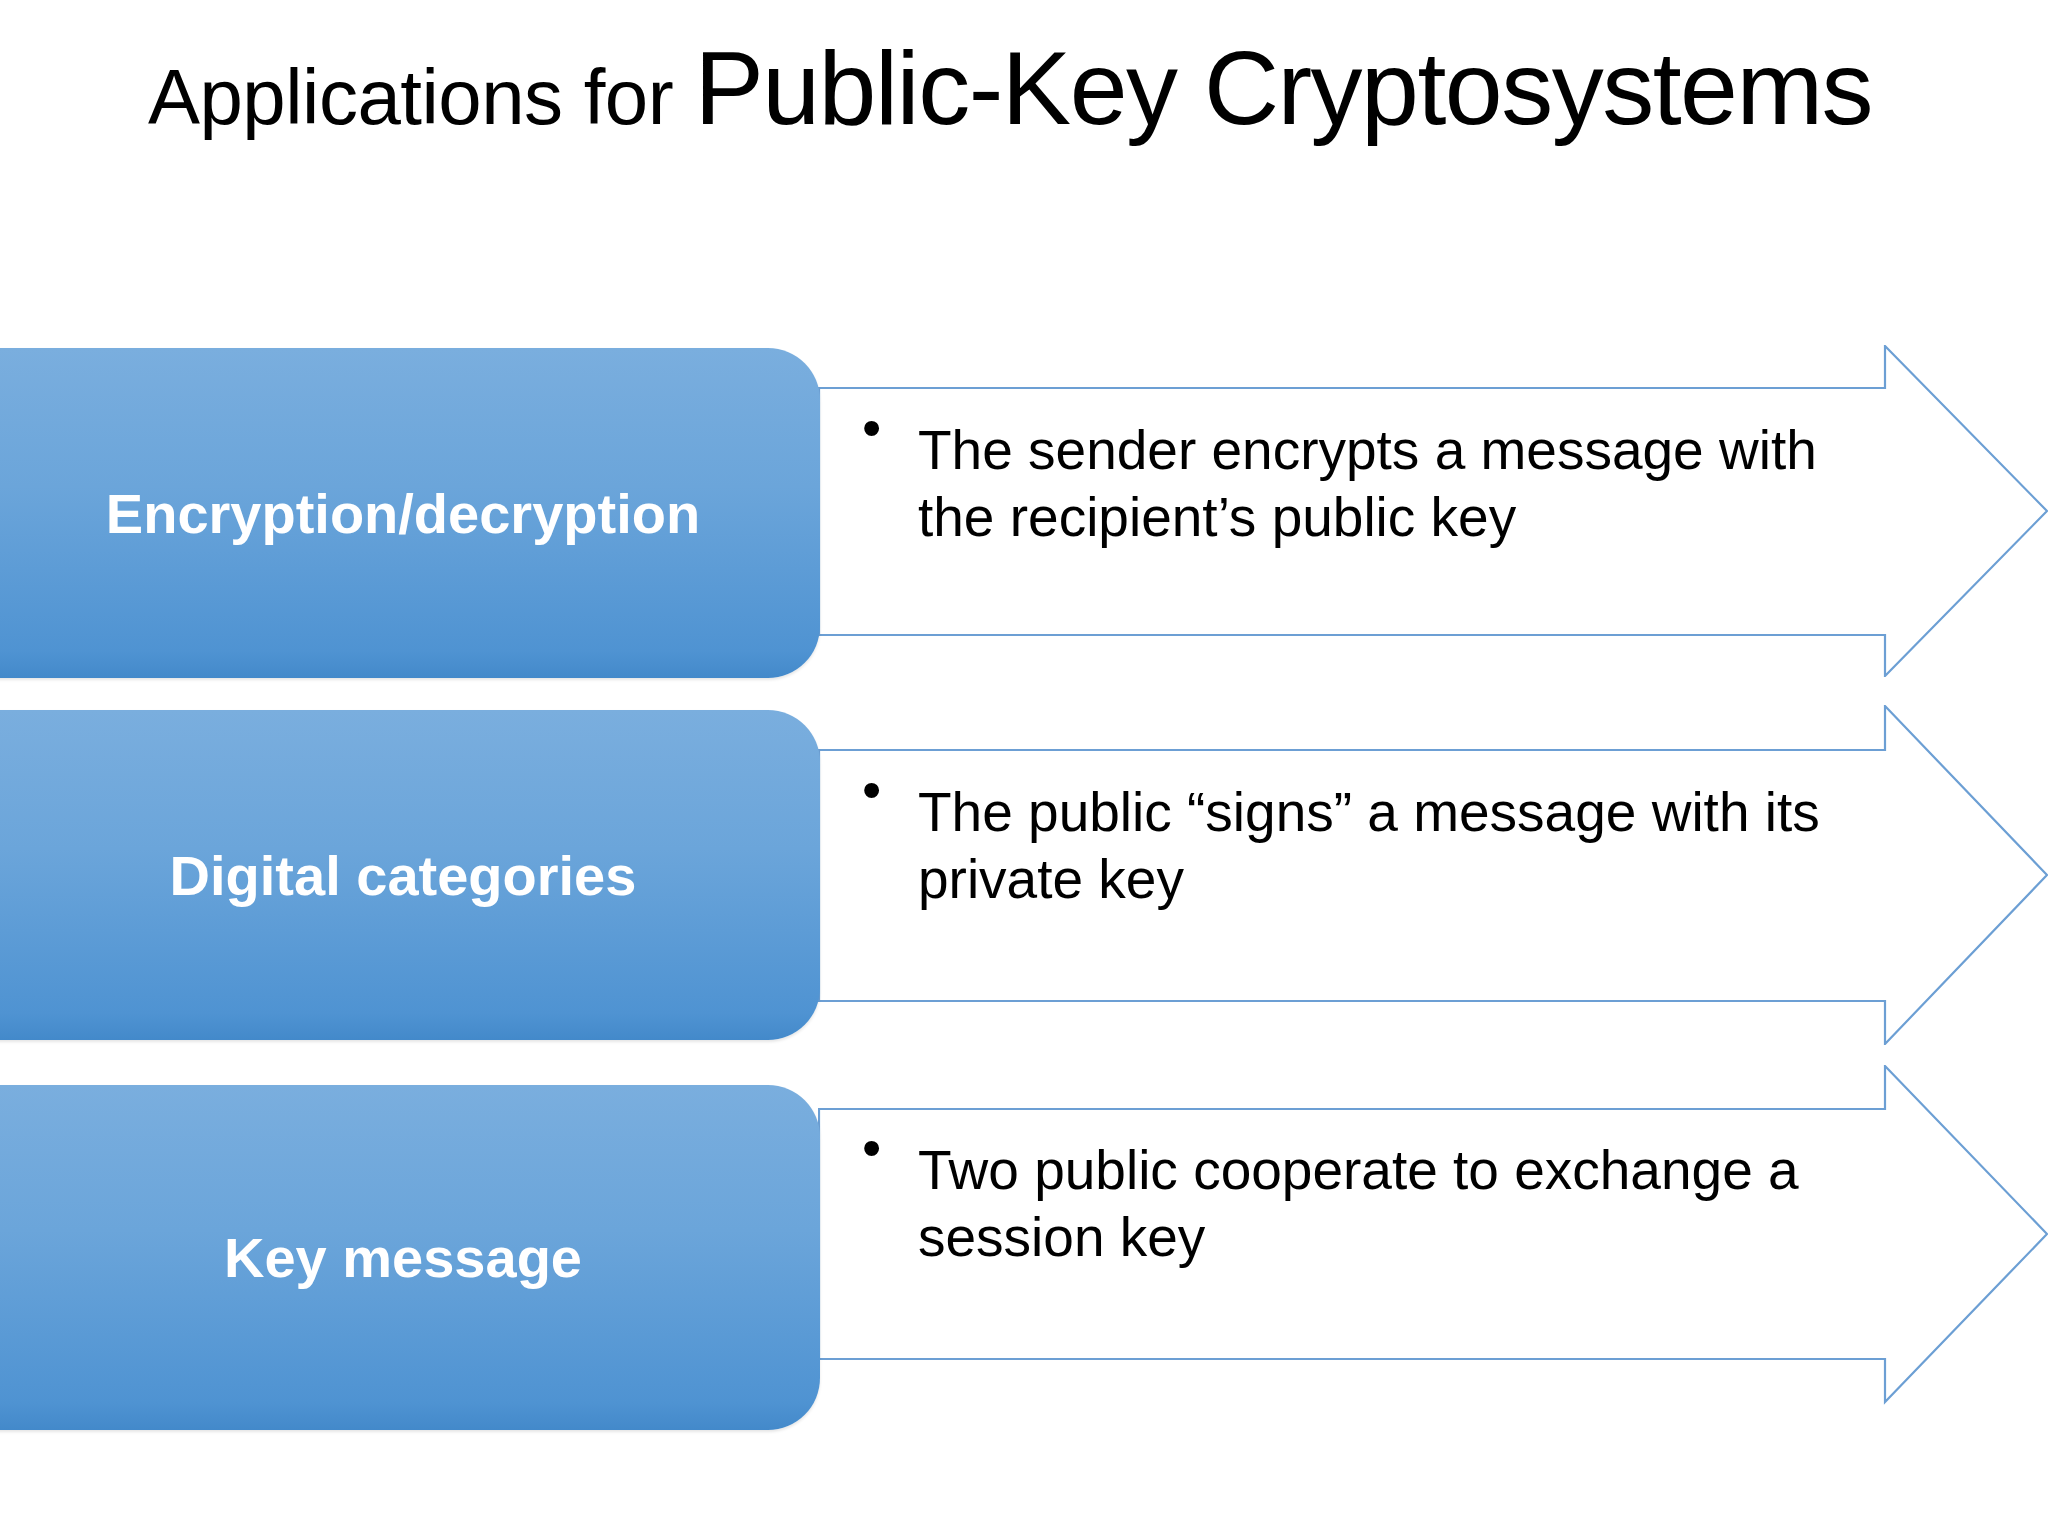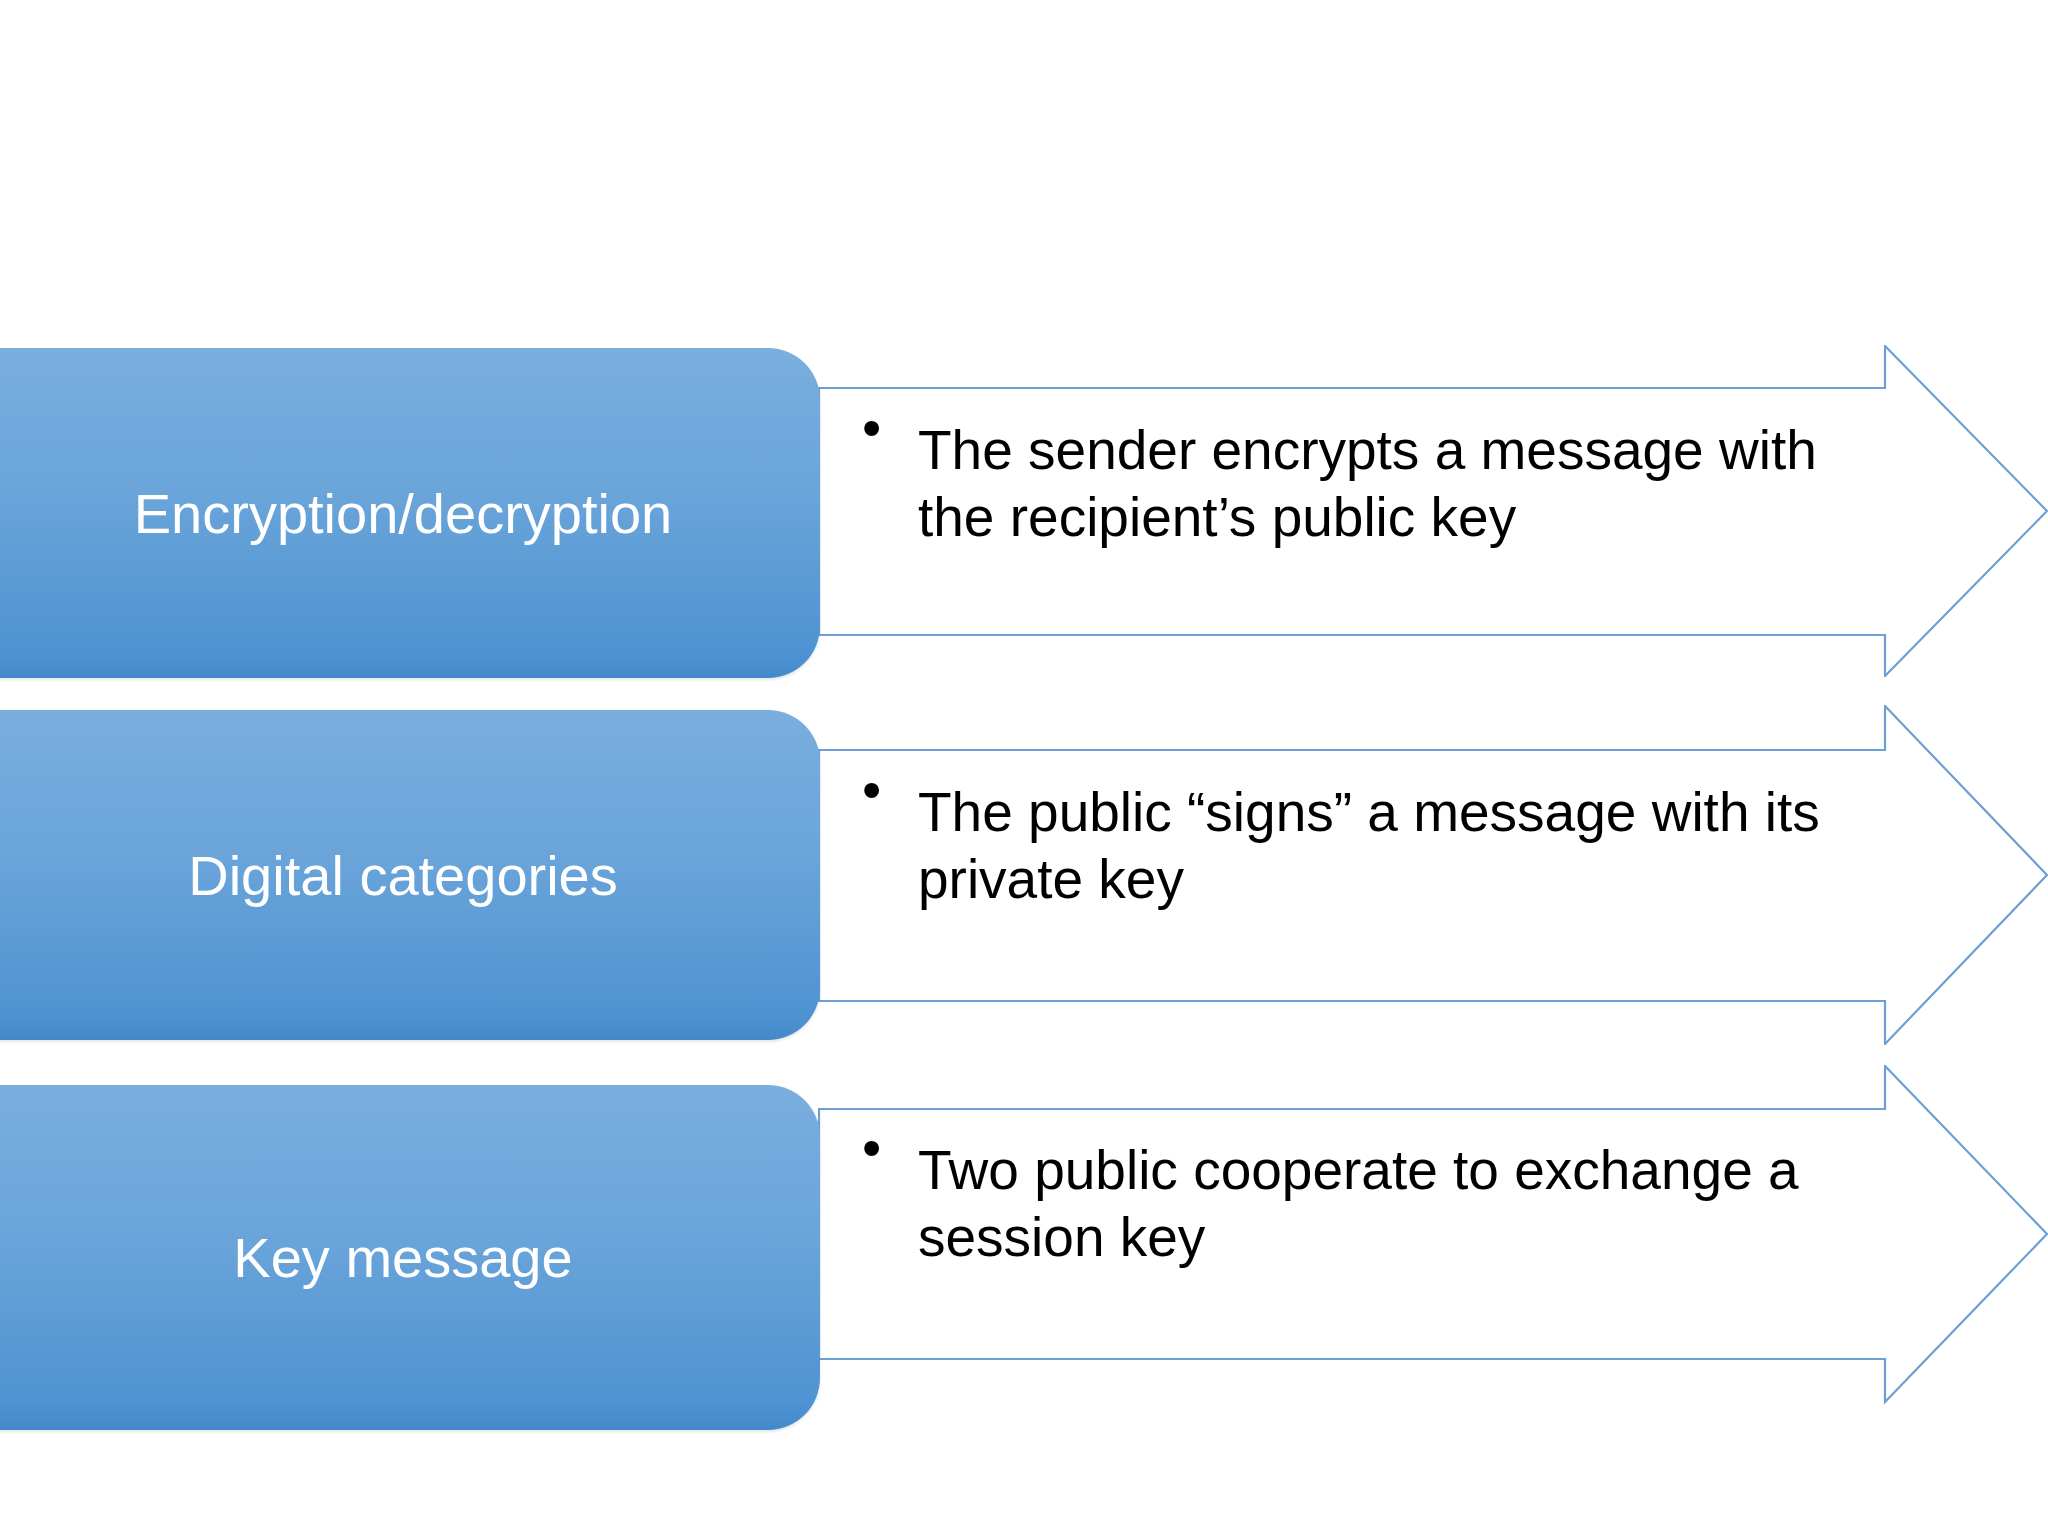--- a/index.html
+++ b/index.html
@@ -85,21 +85,21 @@
     align-items: center;
     justify-content: center;
   }
   .row-1 .chip { top: 3px;  height: 330px; }
   .row-2 .chip { top: 5px;  height: 330px; }
   .row-3 .chip { top: 20px; height: 345px; }
 
   .chip-label {
     color: #ffffff;
     font-size: 56px;
-    font-weight: 400;
+    font-weight: 700;
     letter-spacing: 0px;
     white-space: nowrap;
     padding-left: 48px;
   }
 
   
   .desc {
     position: absolute;
     left: 862px;
     width: 1020px;
@@ -122,20 +122,23 @@
     display: block;
     margin-left: 56px;
     margin-top: 24px;
   }
 </style>
 </head>
 <body>
 
 <div id="slide">
 
+  <div id="title">
+    <span class="t-small">Applications for </span><span class="t-big">Public-Key Cryptosystems</span>
+  </div>
 
 
   <div class="row row-1">
     <svg class="arrow-svg" viewBox="0 0 1230 332" preserveAspectRatio="none">
       <polygon points="1,43 1067,43 1067,1 1229,166 1067,331 1067,290 1,290" fill="#ffffff" stroke="#6c9fd4" stroke-width="2.2"></polygon>
     </svg>
     <div class="desc">
       <span class="desc-bullet">•</span>
       <span class="desc-text">The sender encrypts a message with the recipient’s public key</span>
     </div>

